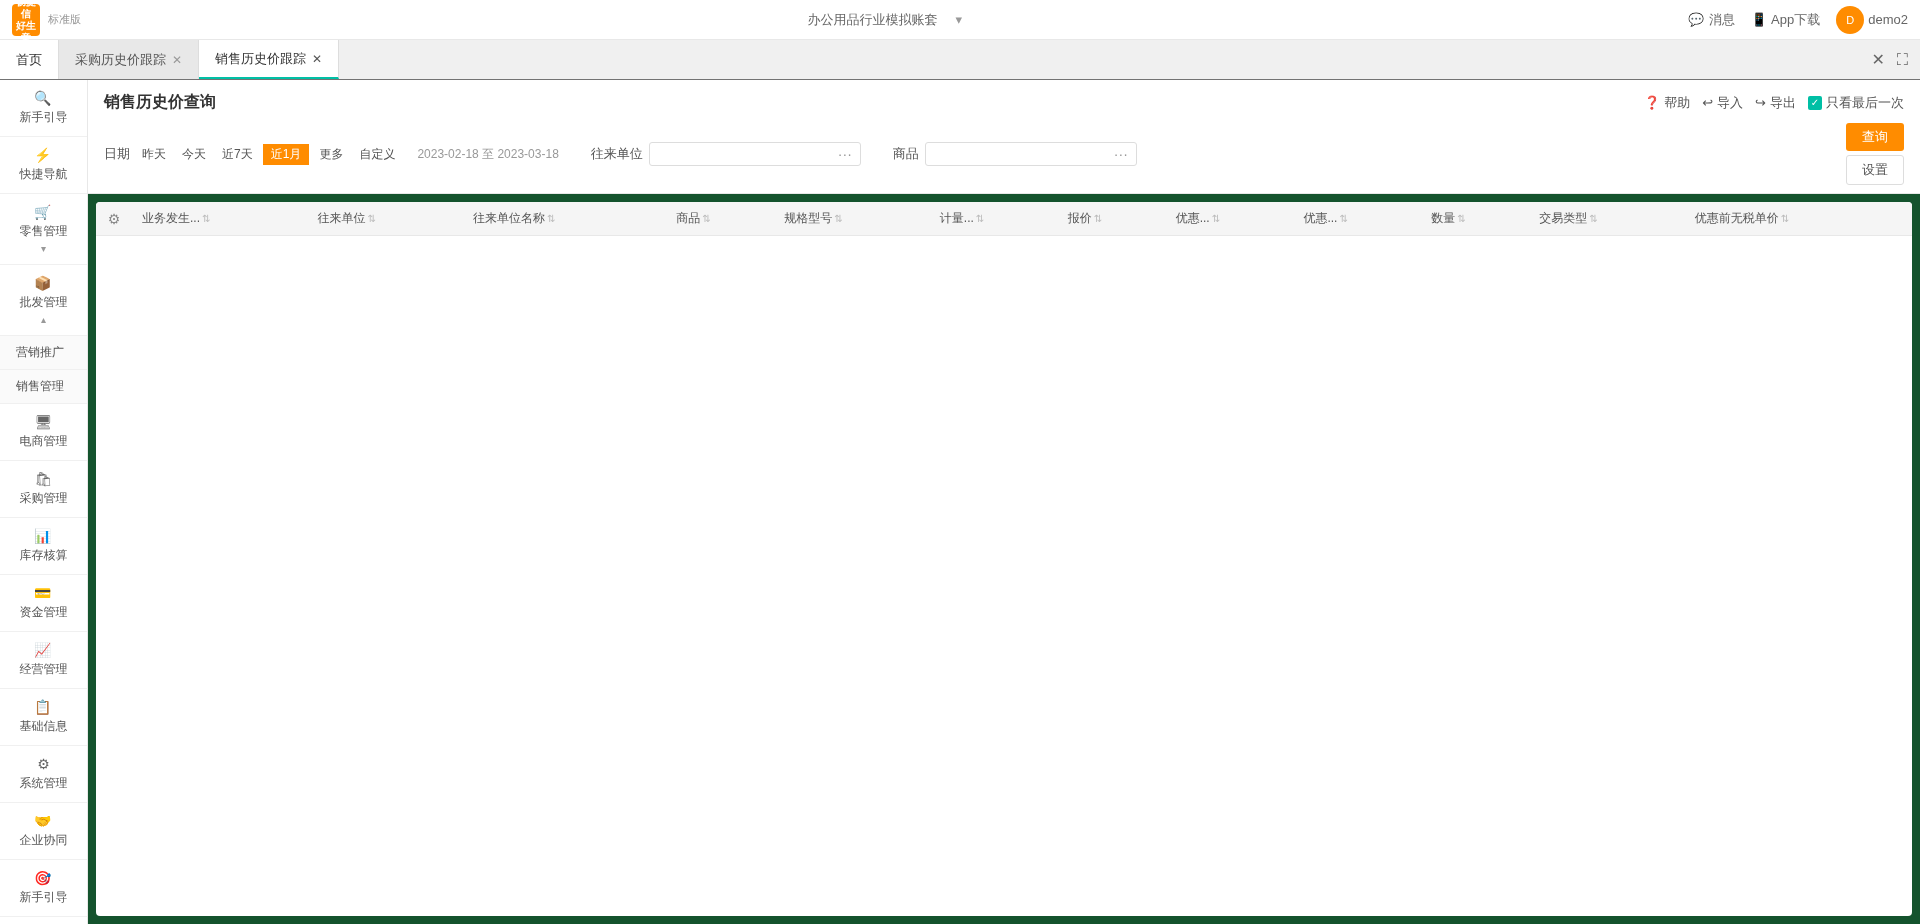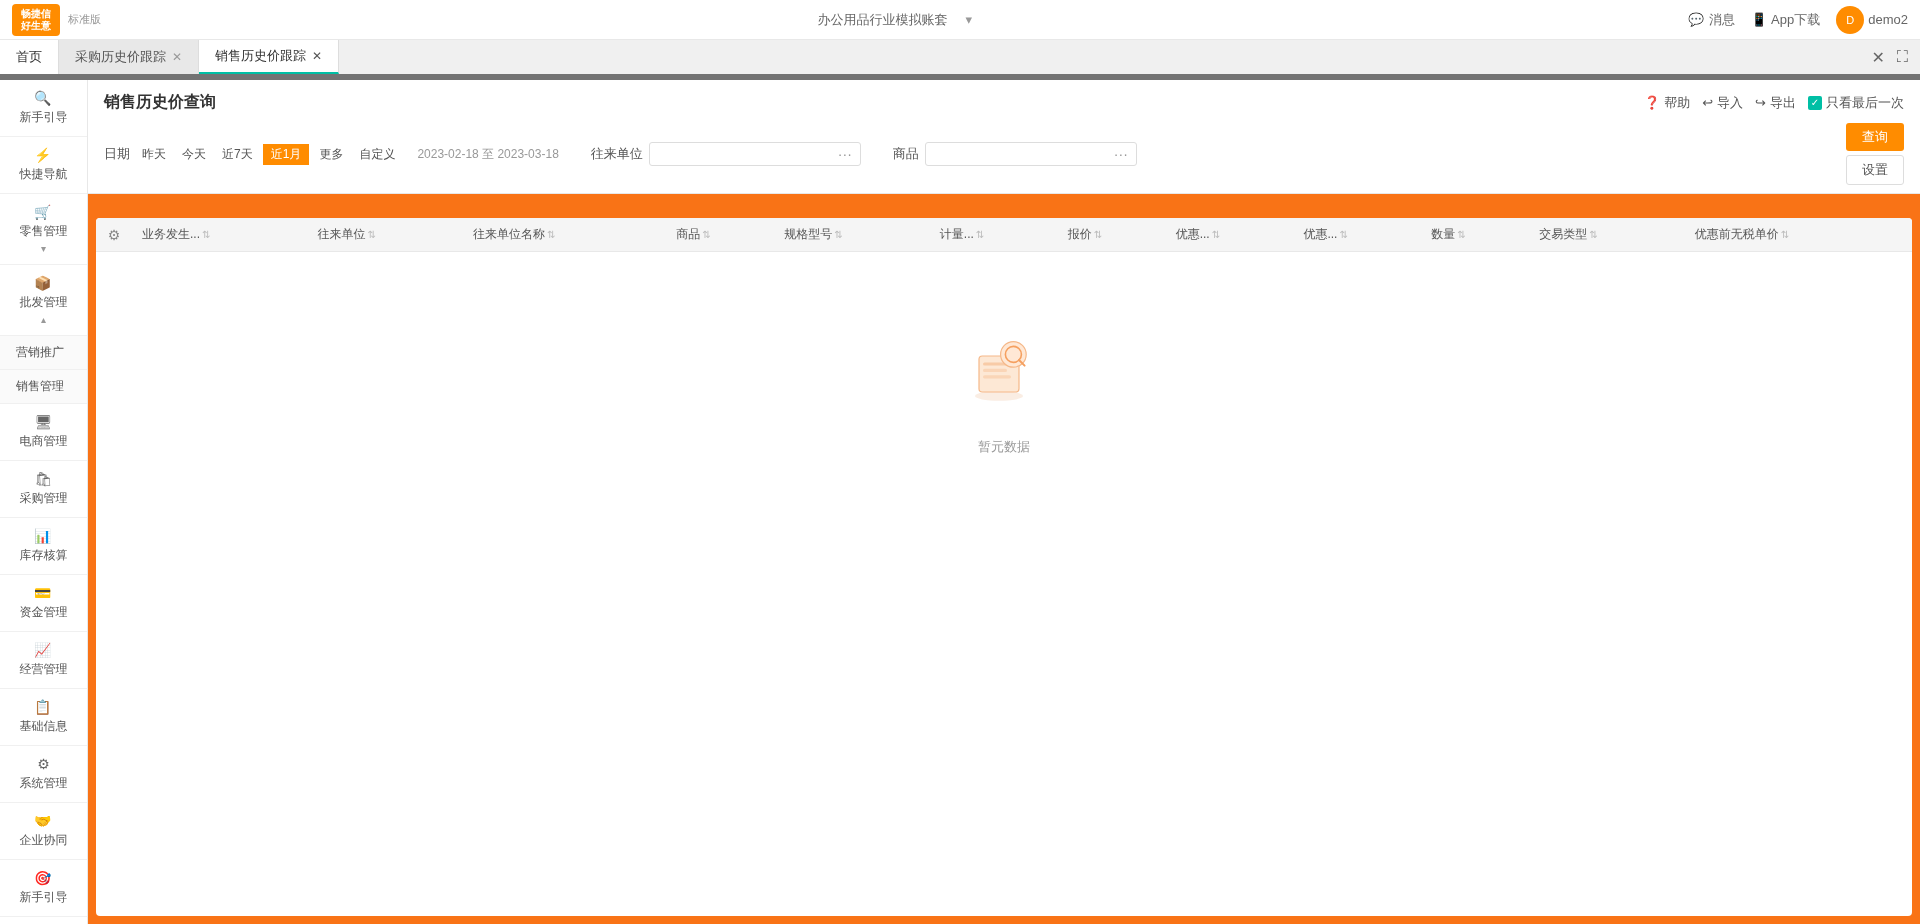--- a/index.html
+++ b/index.html
@@ -1,50 +1,50 @@
 <!DOCTYPE html>
 <html><head>
   <meta charset="utf-8">
   <style>
     * { margin: 0; padding: 0; box-sizing: border-box; }
     body { font-family: "Microsoft YaHei", "PingFang SC", sans-serif; font-size: 13px; background: #f5f5f5; display: flex; flex-direction: column; height: 924px; overflow: hidden; }
 
     
     .topbar { height: 40px; background: #fff; display: flex; align-items: center; justify-content: space-between; padding: 0 12px; border-bottom: 1px solid #e8e8e8; flex-shrink: 0; }
     .topbar-left { display: flex; align-items: center; gap: 8px; }
-    .logo-box { width: 48px; height: 32px; background: #ff8c00; border-radius: 4px; display: flex; align-items: center; justify-content: center; }
+    .logo-box { width: 28px; height: 32px; background: #ff8c00; border-radius: 4px; display: flex; align-items: center; justify-content: center; }
     .logo-box span { color: #fff; font-size: 10px; font-weight: bold; line-height: 1.2; text-align: center; }
     .topbar-center { display: flex; align-items: center; gap: 18px; color: #666; font-size: 13px; }
     .topbar-center .dropdown-icon { color: #999; }
     .topbar-right { display: flex; align-items: center; gap: 16px; color: #666; font-size: 13px; }
     .topbar-right .icon-btn { display: flex; align-items: center; gap: 4px; cursor: pointer; color: #666; }
     .user-avatar { width: 28px; height: 28px; border-radius: 50%; background: #ff8c00; display: flex; align-items: center; justify-content: center; color: #fff; font-size: 11px; }
 
     
-    .tabbar { height: 40px; background: #f0f0f0; display: flex; align-items: stretch; flex-shrink: 0; border-bottom: 6px solid #737373; }
+    .tabbar { height: 40px; background: #f0f0f0; display: flex; align-items: stretch; flex-shrink: 0; border-bottom: 1px solid #737373; }
     .tab { display: flex; align-items: center; padding: 0 16px; cursor: pointer; font-size: 13px; color: #555; gap: 6px; border-right: 1px solid #ddd; background: #e8e8e8; }
     .tab.home { background: #fff; color: #333; }
     .tab.active { background: #fff; color: #333; border-bottom: 2px solid #00bfa5; }
     .tab .close-icon { color: #999; font-size: 12px; cursor: pointer; }
     .tab.active .close-icon { color: #555; }
     .tabbar-actions { margin-left: auto; display: flex; align-items: center; padding: 0 12px; gap: 12px; }
     .tabbar-action-btn { color: #666; cursor: pointer; font-size: 16px; }
 
     
     .main-layout { display: flex; flex: 1; overflow: hidden; }
 
     
     .sidebar { width: 88px; background: #fff; border-right: 1px solid #e8e8e8; display: flex; flex-direction: column; overflow-y: auto; flex-shrink: 0; }
     .sidebar-item { padding: 10px 4px; text-align: center; cursor: pointer; font-size: 12px; color: #555; display: flex; flex-direction: column; align-items: center; gap: 3px; border-bottom: 1px solid #f0f0f0; }
     .sidebar-item .icon-area { font-size: 14px; color: #666; }
     .sidebar-item .arrow { font-size: 10px; color: #999; }
     .sidebar-subsection { padding: 8px 8px 8px 16px; text-align: left; cursor: pointer; font-size: 12px; color: #555; background: #fafafa; border-bottom: 1px solid #f0f0f0; }
 
     
-    .content { flex: 1; display: flex; flex-direction: column; overflow: hidden; background: #f97316; gap: 16px; }
+    .content { flex: 1; display: flex; flex-direction: column; overflow: hidden; background: #14532d; }
 
     
     .page-header { background: #fff; padding: 12px 16px 8px; border-bottom: 1px solid #e8e8e8; flex-shrink: 0; }
     .page-title-row { display: flex; align-items: center; justify-content: space-between; margin-bottom: 10px; }
     .page-title { font-size: 16px; font-weight: bold; color: #333; }
     .page-actions { display: flex; align-items: center; gap: 12px; font-size: 13px; color: #555; }
     .page-actions .action-item { display: flex; align-items: center; gap: 4px; cursor: pointer; }
     .checkbox-item { display: flex; align-items: center; gap: 4px; }
     .checkbox-teal { width: 14px; height: 14px; background: #00bfa5; border-radius: 2px; display: flex; align-items: center; justify-content: center; }
     .checkbox-teal::after { content: "✓"; color: #fff; font-size: 10px; }
@@ -276,31 +276,16 @@
             <th>优惠...<span class="sort-arrows">⇅</span></th>
             <th>数量<span class="sort-arrows">⇅</span></th>
             <th>交易类型<span class="sort-arrows">⇅</span></th>
             <th>优惠前无税单价<span class="sort-arrows">⇅</span></th>
           </tr>
         </thead>
         <tbody id="table-body">
         </tbody>
       </table>
 
-      <div class="empty-state">
-        <div class="empty-img">
-          <svg class="no-data-svg" viewBox="0 0 100 100">
-            <ellipse cx="50" cy="80" rx="30" ry="6" fill="#f5dcc8" opacity="0.5"></ellipse>
-            <rect x="25" y="30" width="50" height="45" rx="4" fill="#fde8d5" stroke="#f5b889" stroke-width="1.5"></rect>
-            <rect x="30" y="38" width="40" height="4" rx="2" fill="#f5b889" opacity="0.6"></rect>
-            <rect x="30" y="46" width="30" height="4" rx="2" fill="#f5b889" opacity="0.4"></rect>
-            <rect x="30" y="54" width="35" height="4" rx="2" fill="#f5b889" opacity="0.4"></rect>
-            <circle cx="68" cy="28" r="16" fill="#ffe8d5" stroke="#f5b889" stroke-width="1.5"></circle>
-            <circle cx="68" cy="28" r="10" fill="none" stroke="#f5a060" stroke-width="2"></circle>
-            <line x1="75" y1="35" x2="82" y2="42" stroke="#f5a060" stroke-width="2.5" stroke-linecap="round"></line>
-          </svg>
-        </div>
-        <span class="empty-text">暂元数据</span>
-      </div>
     </div>
 
   </div>
 </div>
 
 </body></html>

